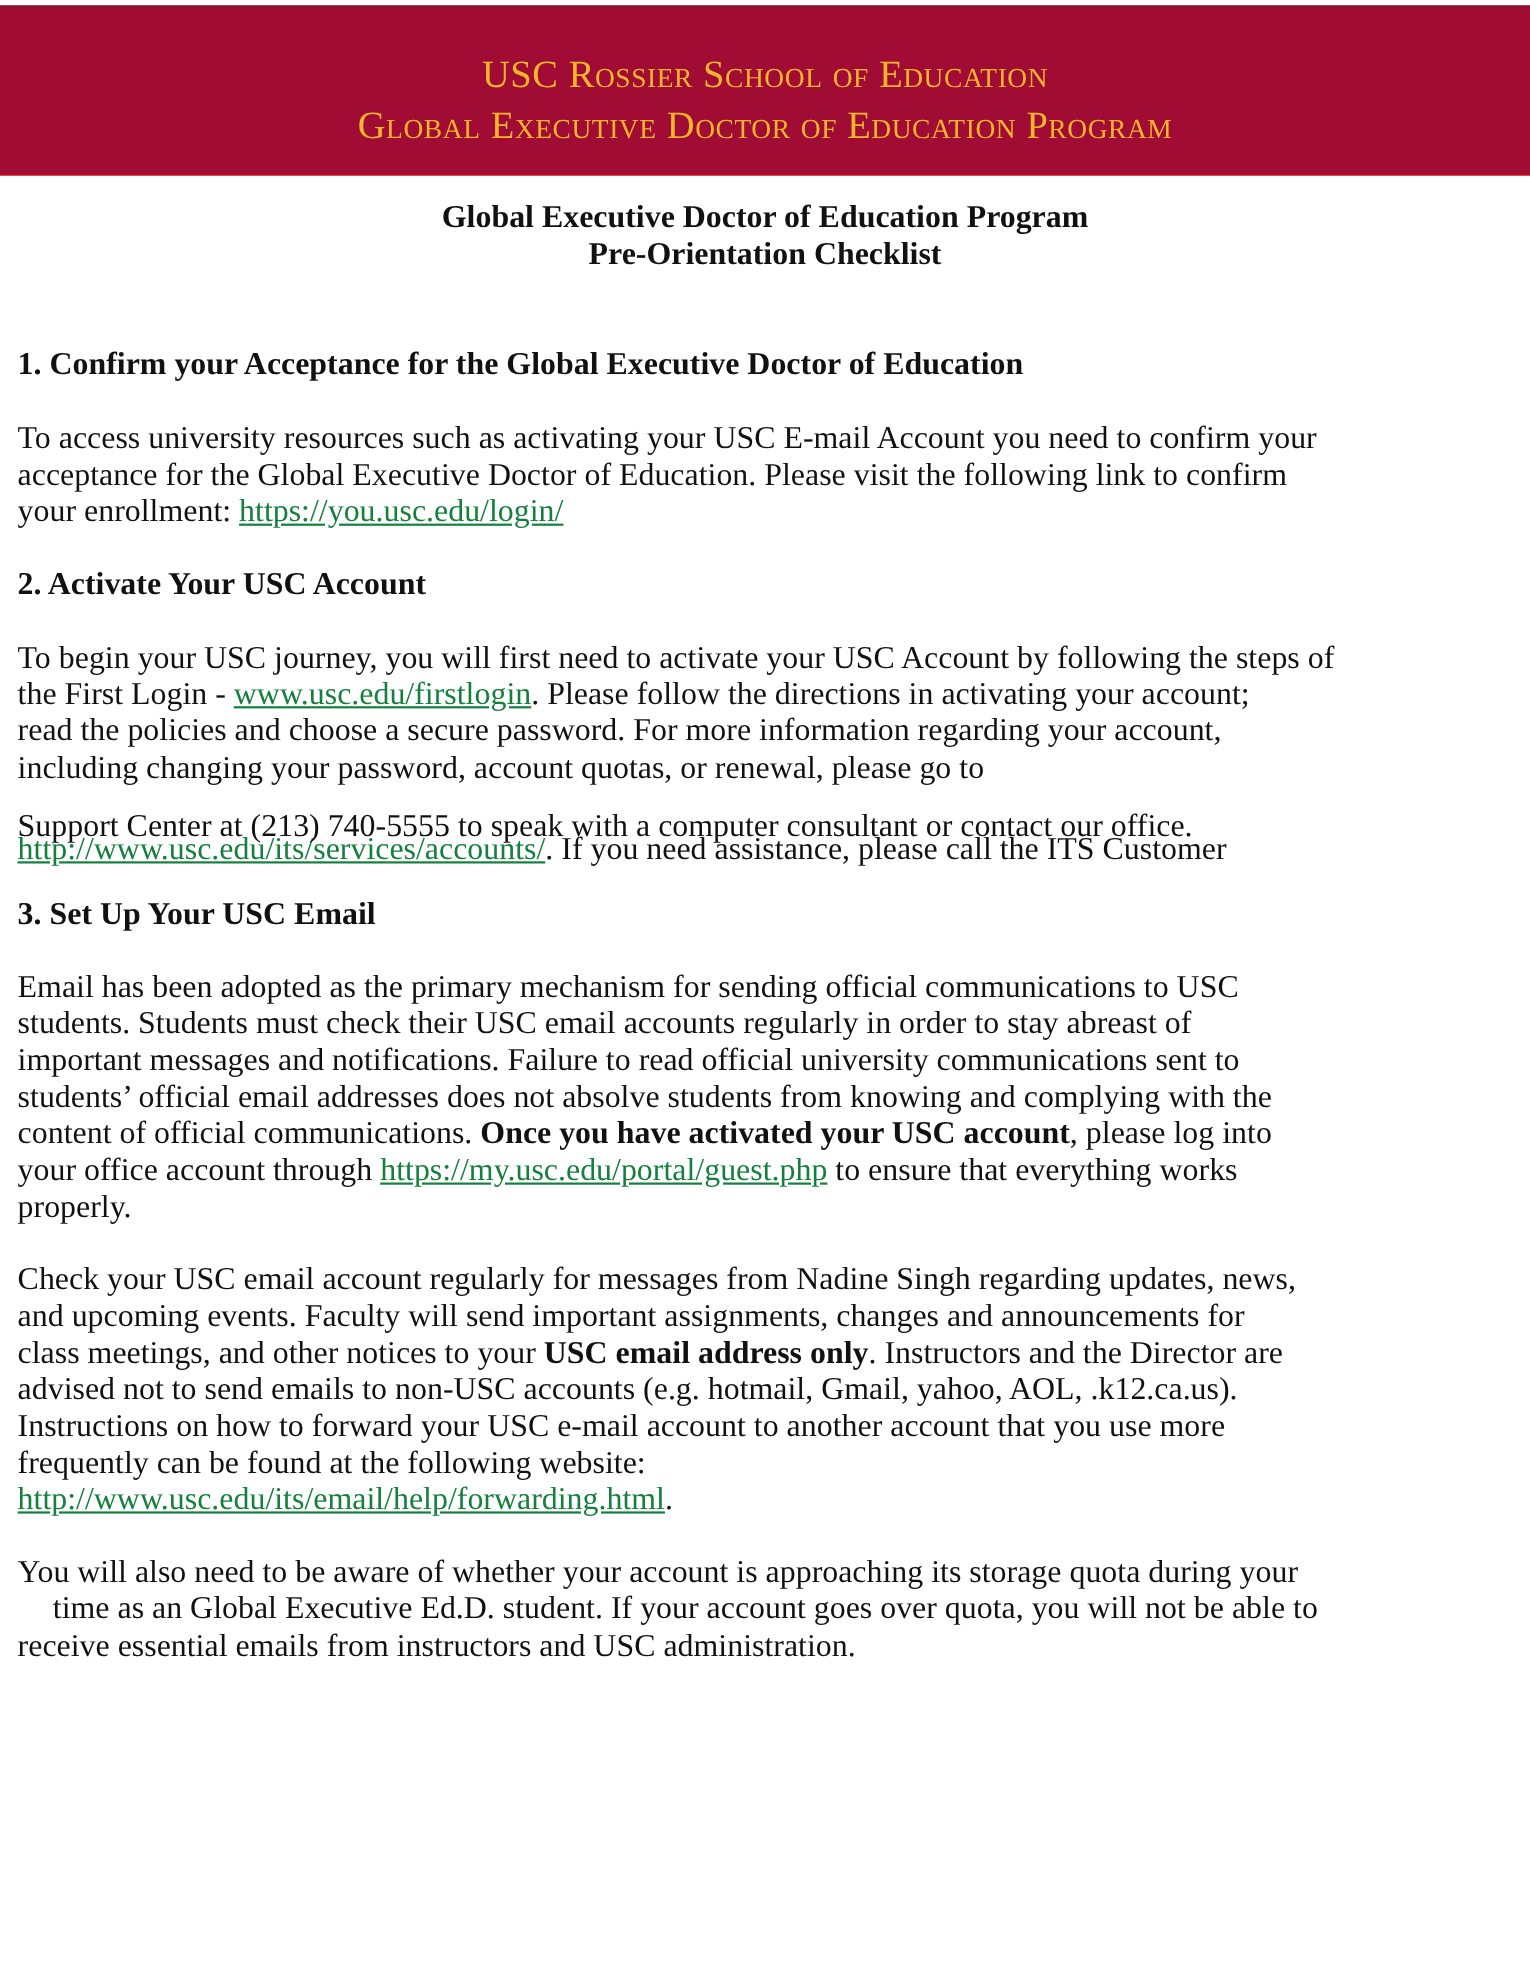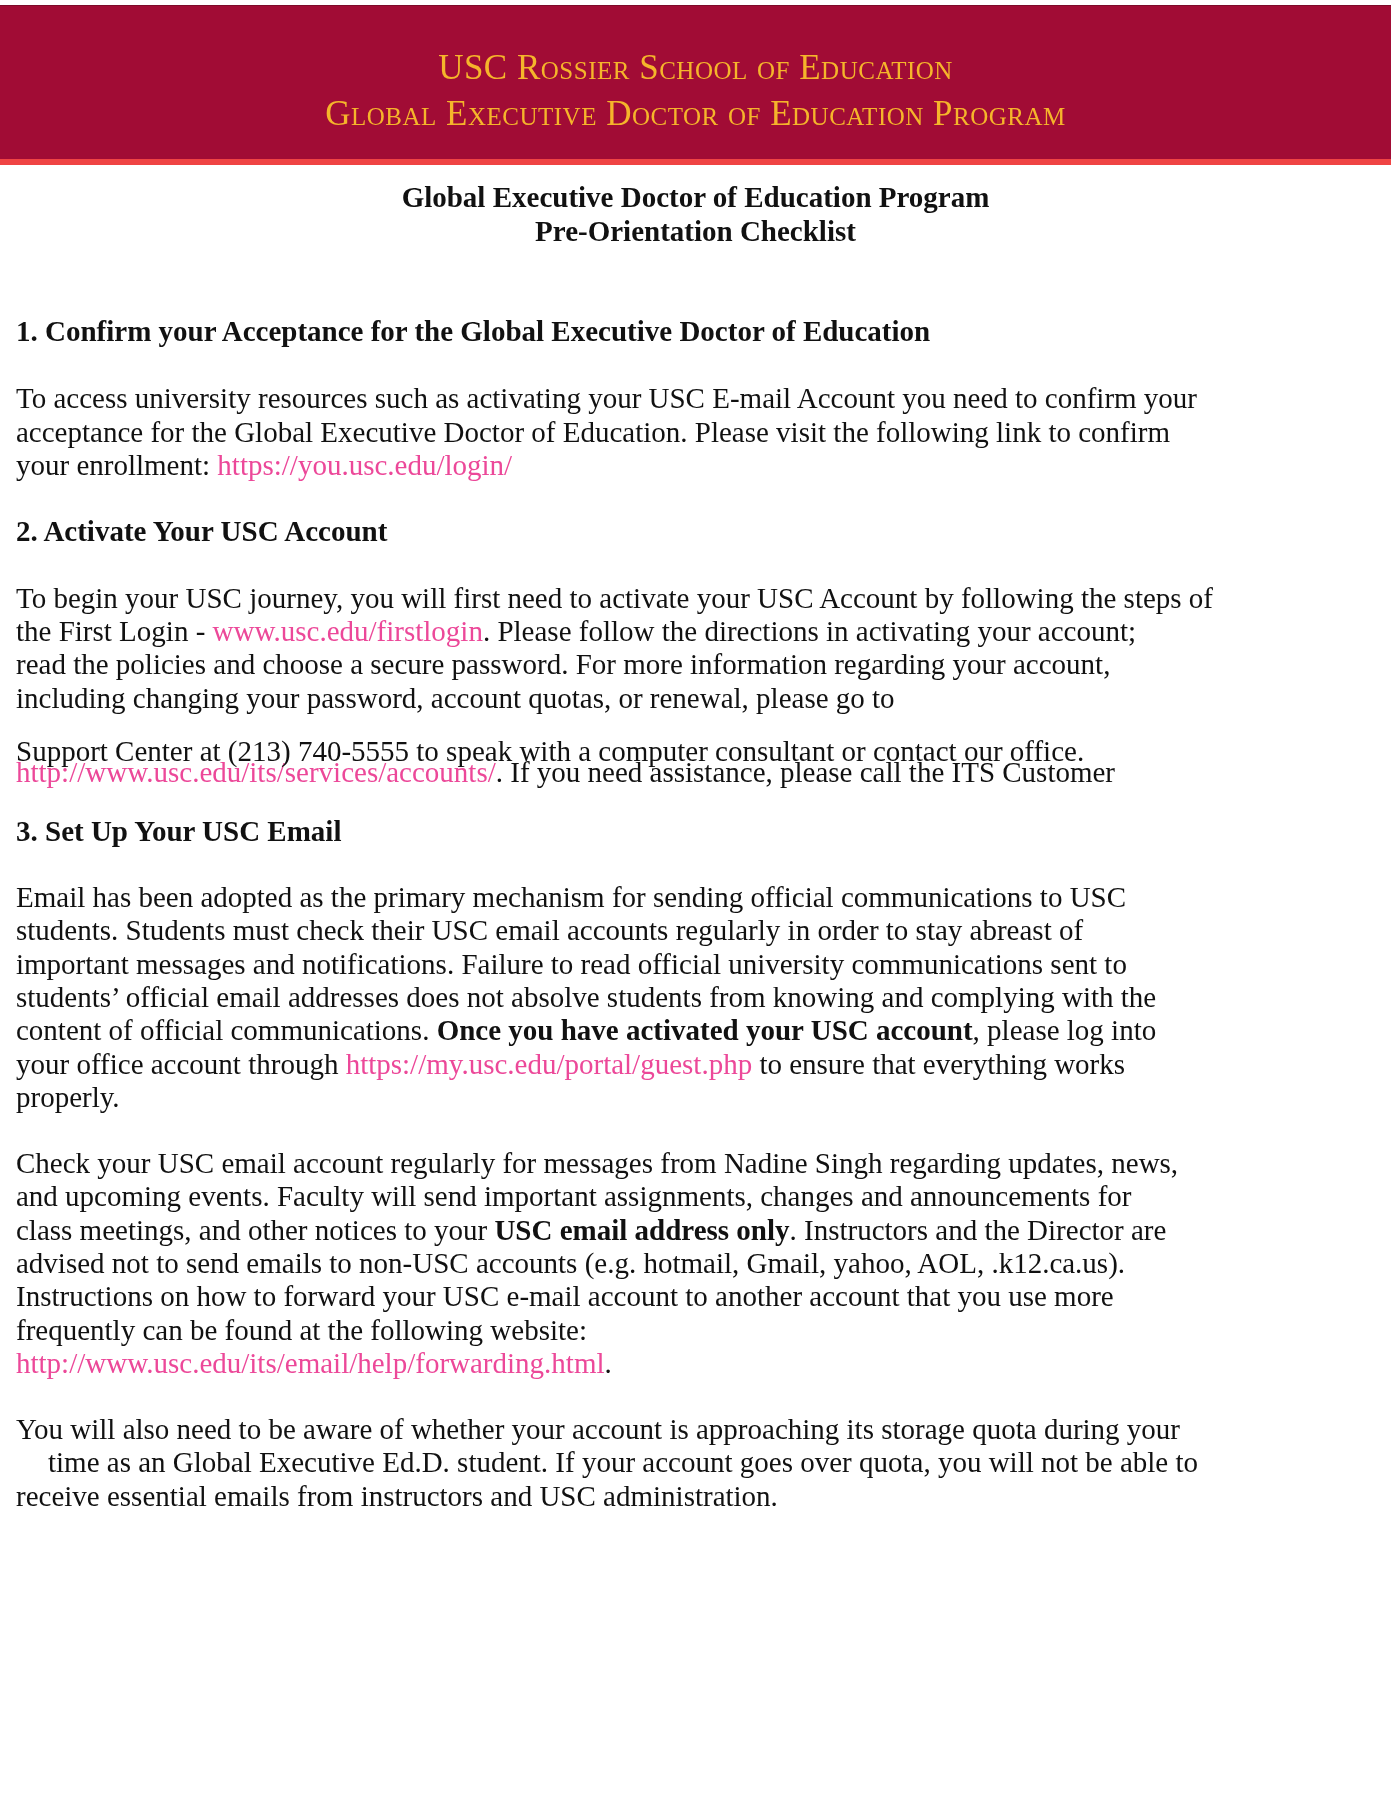--- a/index.html
+++ b/index.html
@@ -1,29 +1,29 @@
 <!DOCTYPE html>
 <html><head>
 <meta charset="utf-8">
 <style>
   html, body { margin: 0; padding: 0; background: #ffffff; }
   body { width: 1391px; height: 1800px; position: relative; overflow: hidden;
          font-family: "Liberation Serif", "DejaVu Serif", serif; color: #111; }
   .banner { position: absolute; left: 0; top: 5px; width: 1391px; height: 153px;
-            background: #a10c35; border-top: 1px solid #7d0a29; border-bottom: 6px solid #ef4444; }
+            background: #a10c35; border-top: 1px solid #7d0a29; border-bottom: 1px solid #ef4444; }
   .banner-line { position: absolute; left: 0; width: 100%; text-align: center;
                  color: #f5b52b; font-family: "Liberation Serif", serif; font-variant: small-caps;
                  letter-spacing: 0.5px; white-space: nowrap; }
   .banner-line.l1 { top: 42px; font-size: 35px; }
   .banner-line.l2 { top: 88px; font-size: 35px; }
   .doc-title { position: absolute; left: 0; width: 1391px; text-align: center; font-weight: bold;
                font-size: 29px; white-space: nowrap; }
   .line { position: absolute; left: 16px; font-size: 29px; white-space: nowrap; line-height: 34px; }
   .heading { font-weight: bold; }
-  .link { color: #ec4899; }
+  .link { color: #15803d; text-decoration: underline; }
   .b { font-weight: bold; }
 </style>
 </head>
 <body>
 
 <div class="banner">
   <div class="banner-line l1">USC Rossier School of Education</div>
   <div class="banner-line l2">Global Executive Doctor of Education Program</div>
 </div>
 

